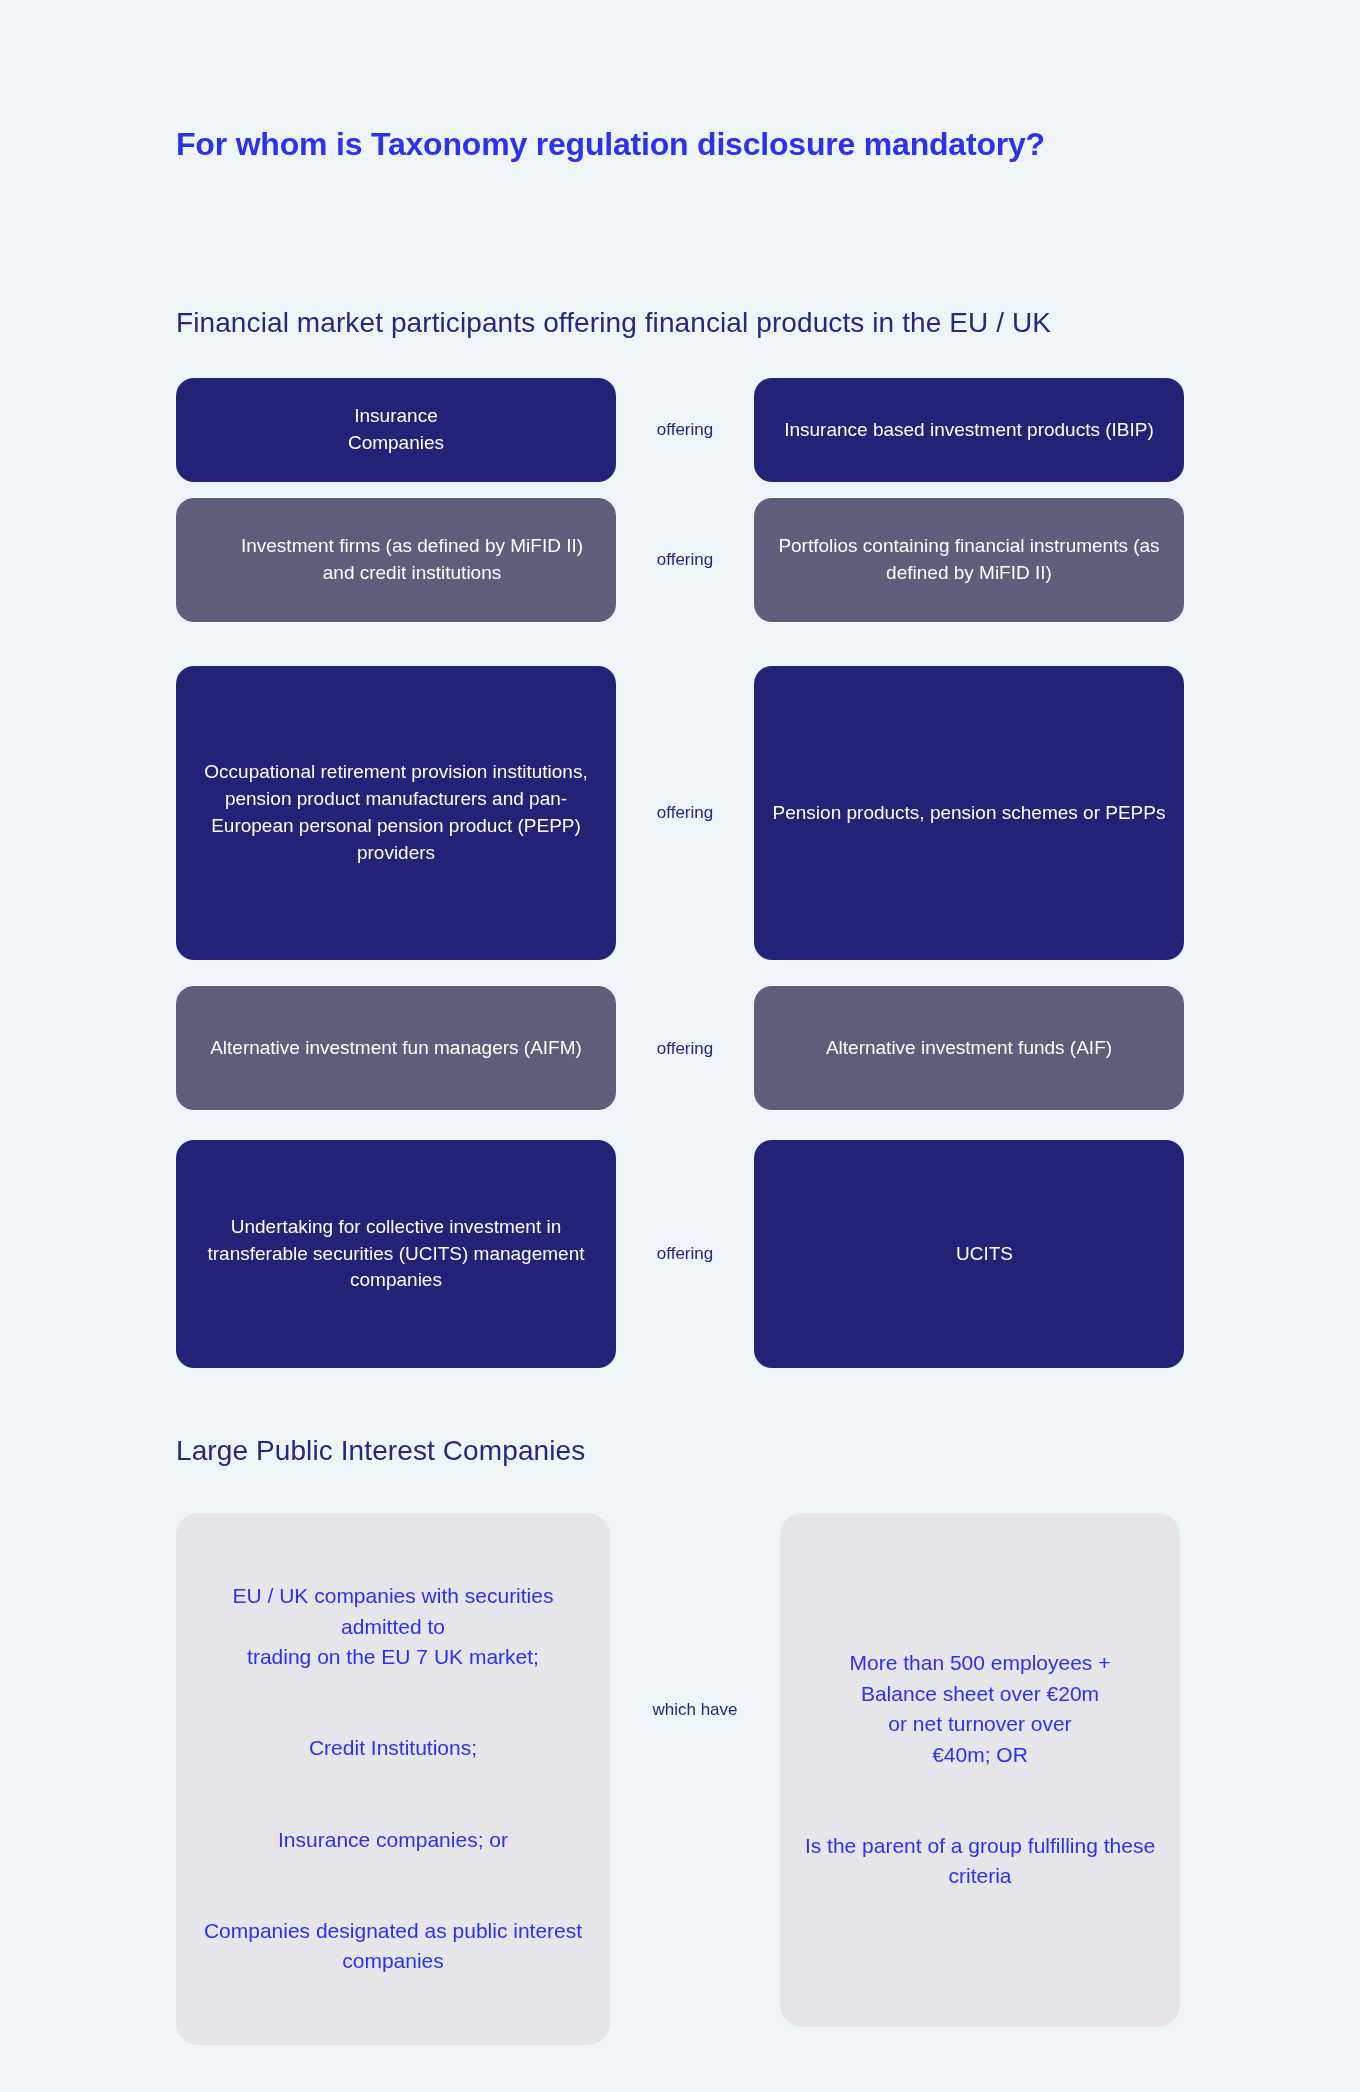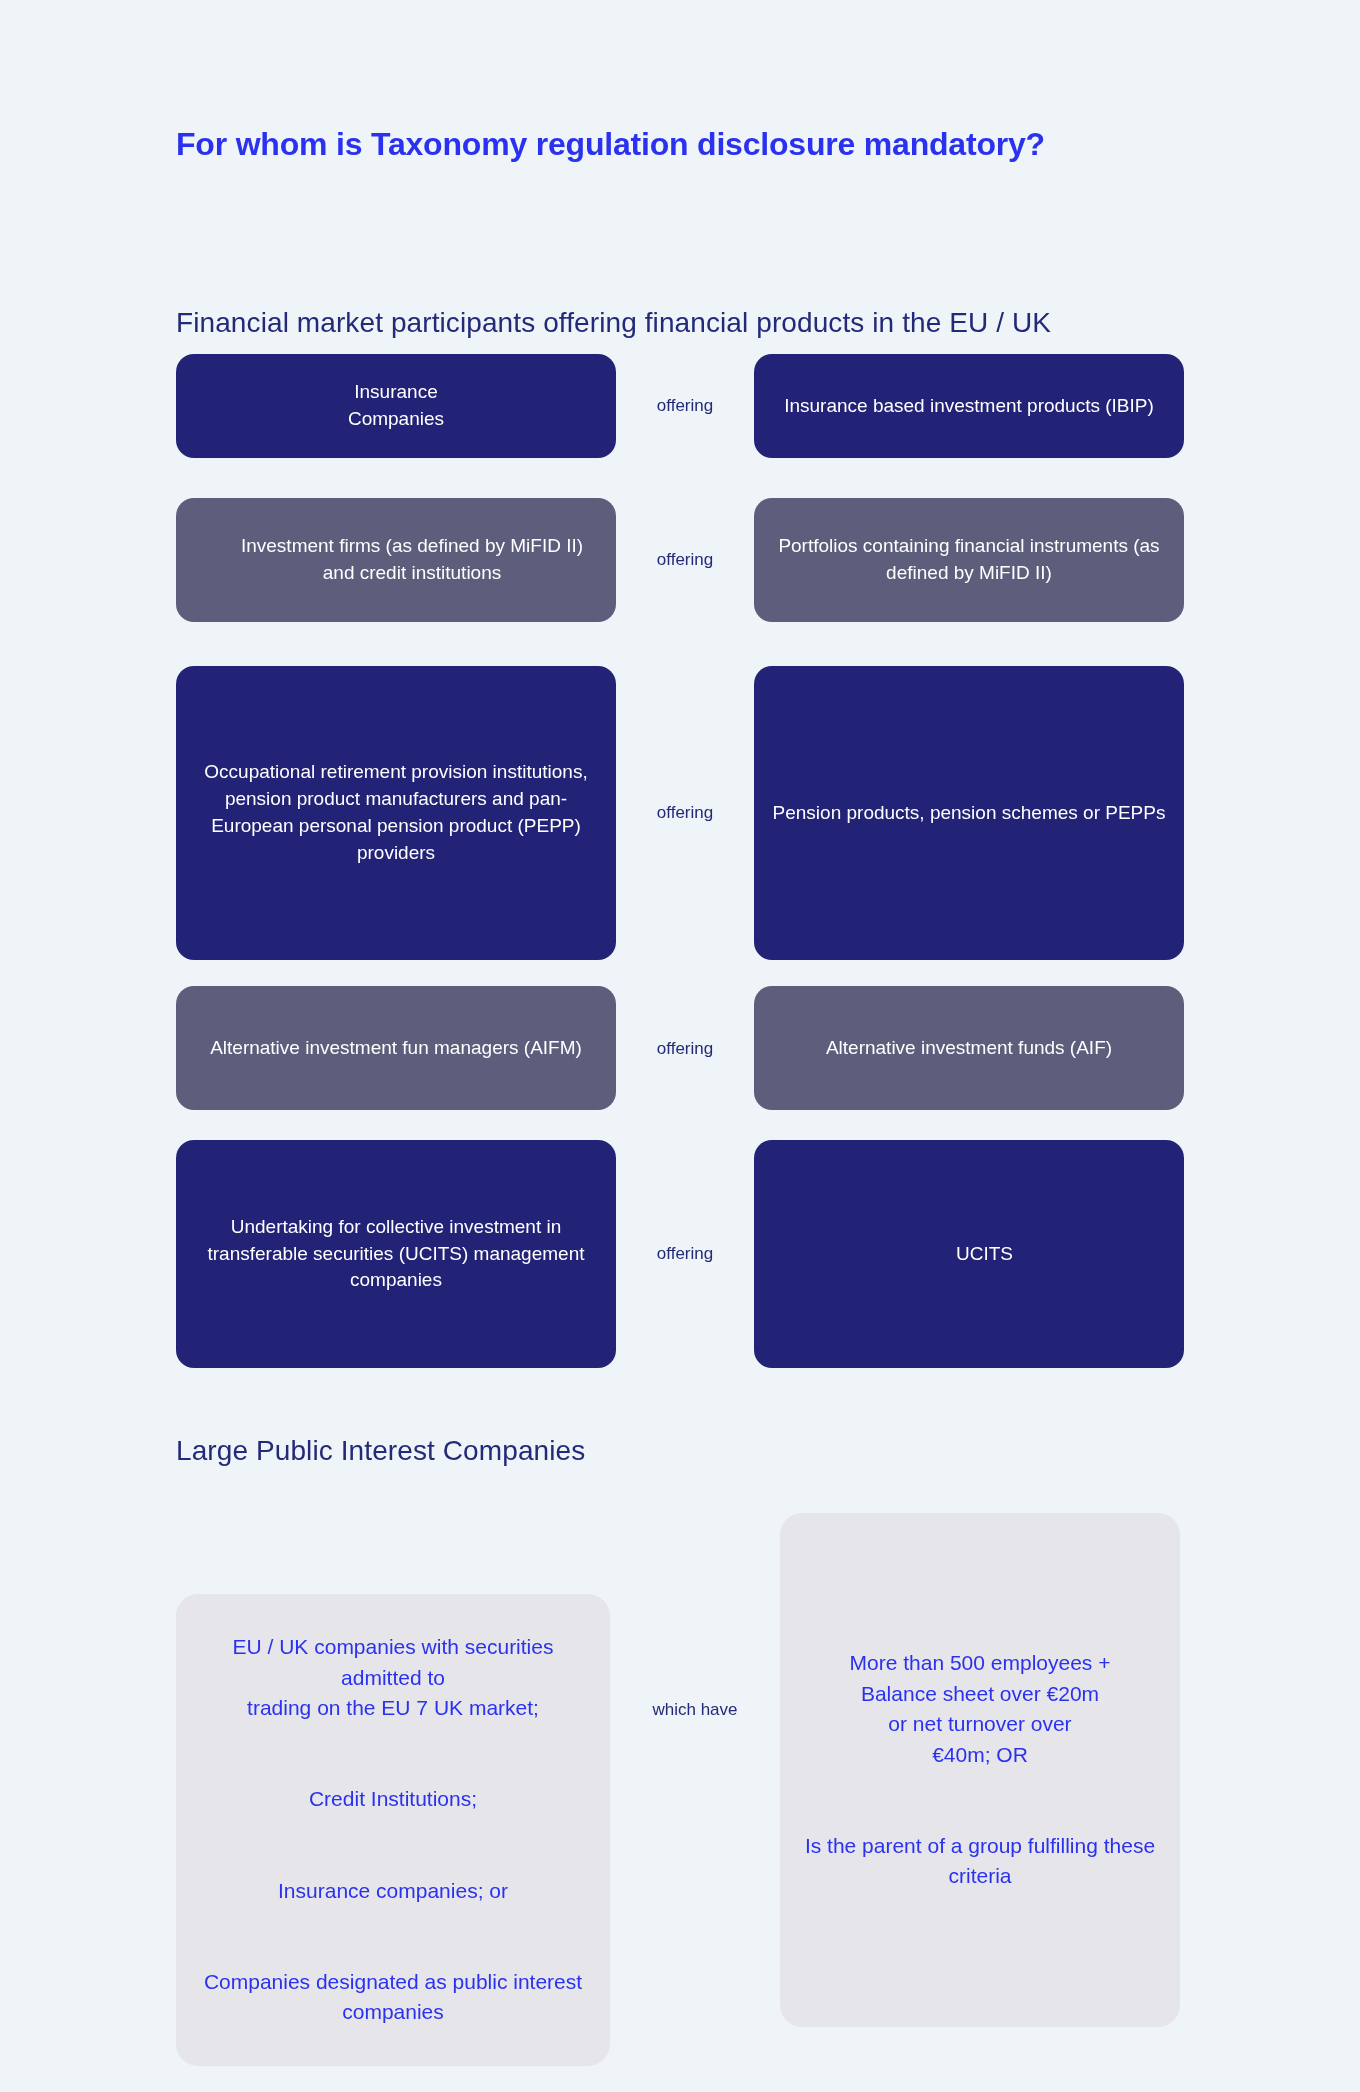--- a/index.html
+++ b/index.html
@@ -97,21 +97,21 @@
     display: flex;
     align-items: center;
     justify-content: center;
     text-align: center;
     color: #2b32ef;
     font-size: 21px;
     line-height: 1.45;
     padding: 20px 22px;
     white-space: pre-line;
   }
-  #card-left  { left: 176px; top: 1594px; width: 434px; height: 472px; text-align: center; }
+  #card-left  { left: 176px; top: 1513px; width: 434px; height: 532px; text-align: center; }
   #card-right { left: 780px; top: 1513px; width: 400px; height: 514px; }
   #card-connector {
     position: absolute;
     left: 610px;
     top: 1700px;
     width: 170px;
     text-align: center;
     font-size: 17px;
     color: #232a78;
   }
@@ -120,21 +120,21 @@
 <body>
 
 <div class="page">
 
   <div class="title">For whom is Taxonomy regulation disclosure mandatory?</div>
 
   <div class="section-heading" id="heading-fmp">Financial market participants offering financial products in the EU / UK</div>
 
   <div class="flow">
 
-    <div class="row" id="row-0" style="top:354px;height:104px;">
+    <div class="row" id="row-0" style="top:378px;height:104px;">
       <div class="box left navy" style="top: 0px; height: 104px; white-space: pre-line;">Insurance
 Companies</div>
       <div class="connector" style="top:41px;">offering</div>
       <div class="box right navy" style="top: 0px; height: 104px; white-space: pre-line;">Insurance based investment products (IBIP)</div>
     </div>
 
     <div class="row" id="row-1" style="top:498px;height:124px;">
       <div class="box left slate" style="top: 0px; height: 124px; white-space: pre-line; padding-left: 48px;">Investment firms (as defined by MiFID II) and credit institutions</div>
       <div class="connector" style="top:51px;">offering</div>
       <div class="box right slate" style="top: 0px; height: 124px; white-space: pre-line;">Portfolios containing financial instruments (as defined by MiFID II)</div>

